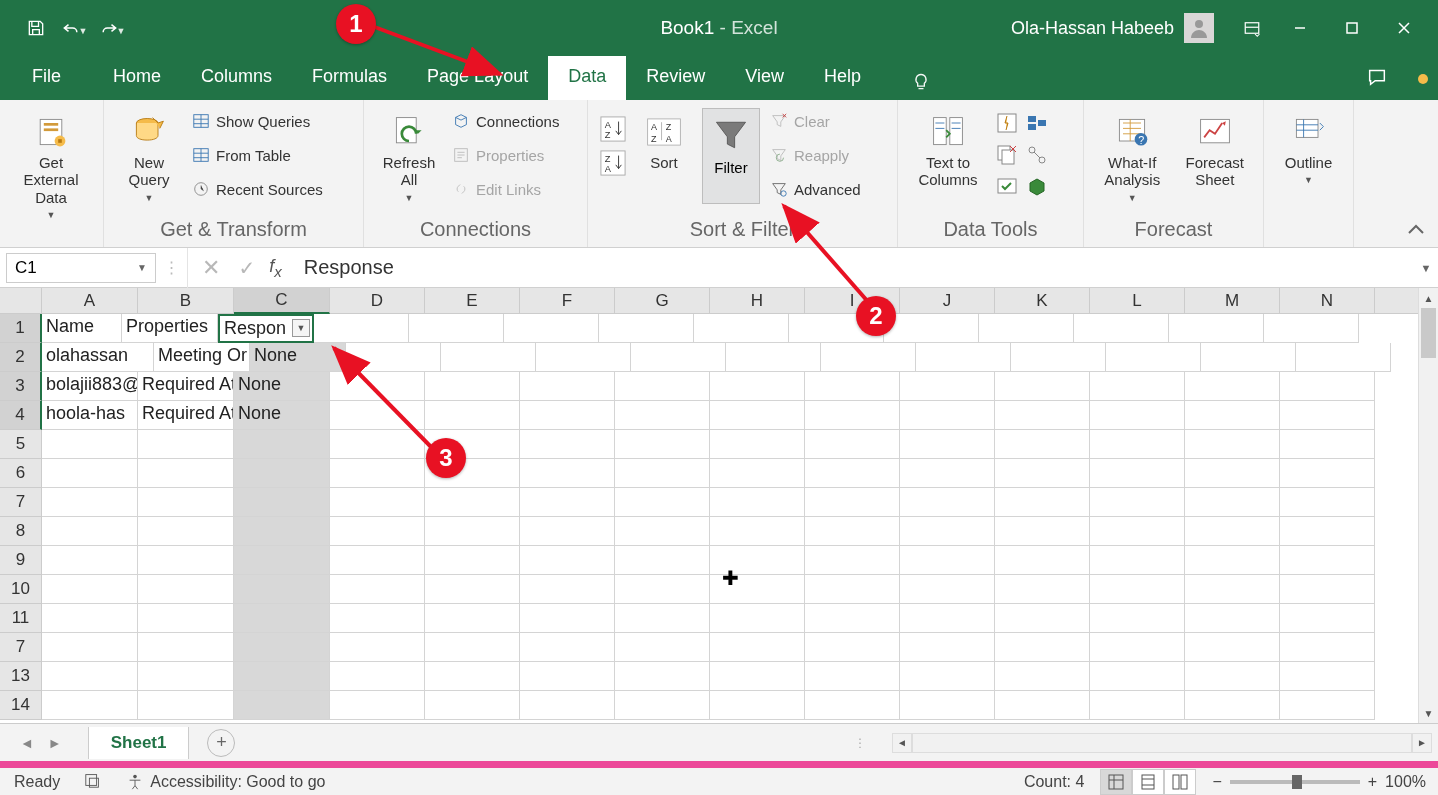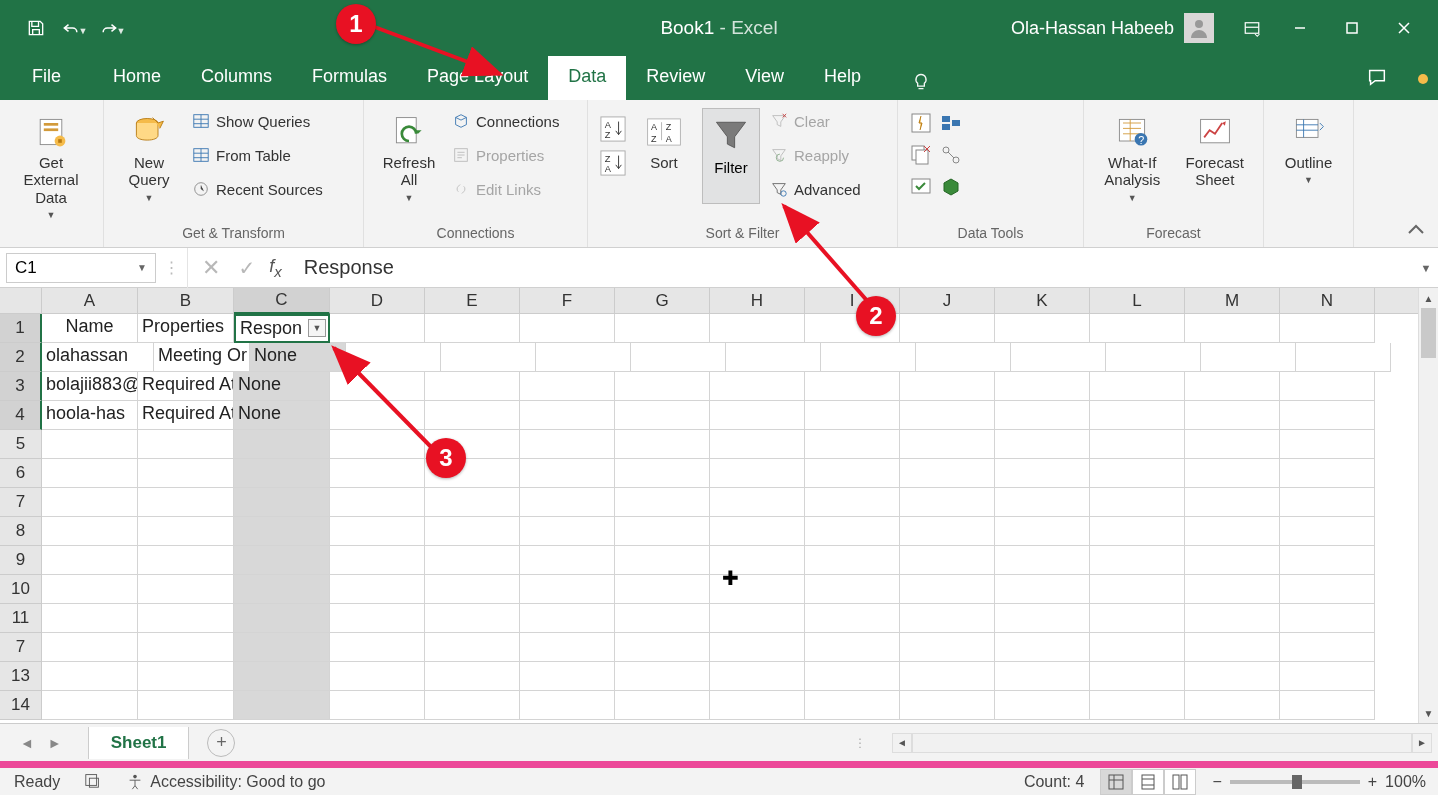--- a/index.html
+++ b/index.html
@@ -29,21 +29,21 @@
   .tab.active { background: #fff; color: #217346; }
   .tellme { display: flex; align-items: center; gap: 12px; padding: 8px 20px 0 30px; font-size: 18px; opacity: .95; }
   .tellme svg { width: 20px; height: 20px; stroke: #fff; fill: none; }
   .tab-right { position: absolute; right: 10px; display: flex; align-items: center; gap: 30px; padding-top: 10px; }
   .tab-right .share svg { width: 22px; height: 22px; stroke: #fff; fill: none; }
   .tab-right .dot { width: 10px; height: 10px; border-radius: 50%; background: #f5bb4a; }
 
   
   .ribbon { height: 148px; background: #f3f3f3; border-bottom: 1px solid #d0d0d0; display: flex; position: relative; }
   .group { border-right: 1px solid #e0e0e0; padding: 8px 12px 4px 12px; display: flex; flex-direction: column; justify-content: space-between; }
-  .group-label { text-align: center; font-size: 14px; color: #666; padding-bottom: 2px; }
+  .group-label { text-align: center; font-size: 20px; color: #666; padding-bottom: 2px; }
   .group-body { display: flex; gap: 10px; flex: 1; align-items: flex-start; }
   .big-btn { display: flex; flex-direction: column; align-items: center; justify-content: center; width: 78px; text-align: center; font-size: 15px; color: #333; line-height: 1.15; gap: 4px; padding-top: 6px; }
   .big-btn .dd { font-size: 9px; color: #555; }
   .big-btn svg { width: 36px; height: 36px; }
   .small-list { display: flex; flex-direction: column; gap: 16px; padding-top: 4px; }
   .small-item { display: flex; align-items: center; gap: 6px; font-size: 15px; color: #333; }
   .small-item.dis { color: #a5a5a5; }
   .small-item svg { width: 18px; height: 18px; flex-shrink: 0; }
   .sort-icons { display:flex; flex-direction:column; gap:4px; padding-top:8px; }
   .sort-icons svg { width:26px; height:26px; }
@@ -347,20 +347,30 @@
             </svg>
             <span>Advanced</span>
           </div>
       </div>
     </div>
     <div class="group-label">Sort &amp; Filter</div>
   </div>
 
   <div class="group" style="width:186px">
     <div class="group-body">
+      <div class="big-btn" style="width:76px">
+        <svg viewBox="0 0 40 40">
+            <rect x="4" y="4" width="14" height="30" fill="#fff" stroke="#888"></rect>
+            <rect x="22" y="4" width="14" height="30" fill="#fff" stroke="#888"></rect>
+            <path d="M6 10h10M6 16h10M24 10h10M24 16h10" stroke="#3a76b1"></path>
+            <path d="M18 18l4 4-4 4" stroke="#3a8a3a" fill="none" stroke-width="2"></path>
+          </svg>
+        <span style="white-space:pre-line">Text to
+Columns</span>
+      </div>
       <div class="datatools-mini">
         <div class="row">
           <span><svg viewBox="0 0 22 22">
                 <rect x="2" y="2" width="18" height="18" fill="#fff" stroke="#888"></rect>
                 <path d="M11 4l-2 7h3l-2 7" fill="#f5bb4a" stroke="#b77911"></path>
               </svg></span>
           <span><svg viewBox="0 0 22 22">
                 <rect x="2" y="4" width="8" height="6" fill="#3a76b1"></rect>
                 <rect x="2" y="12" width="8" height="6" fill="#3a76b1"></rect>
                 <rect x="12" y="8" width="8" height="6" fill="#3a76b1"></rect>
@@ -484,21 +494,21 @@
       <div class="rh">8</div>
       <div class="rh">9</div>
       <div class="rh">10</div>
       <div class="rh">11</div>
       <div class="rh">7</div>
       <div class="rh">13</div>
       <div class="rh">14</div>
     </div>
   <div class="cells" id="cells">
       <div class="cell-row">
-        <div class="cell" style="width: 96px; text-align: center;">Name</div>
+        <div class="cell" style="width: 80px;">Name</div>
         <div class="cell" style="width: 96px;">Properties</div>
         <div class="cell selcol c1sel" style="width: 96px;">Respon<div class="filter-arrow">▼</div></div>
         <div class="cell" style="width: 95px;"></div>
         <div class="cell" style="width: 95px;"></div>
         <div class="cell" style="width: 95px;"></div>
         <div class="cell" style="width: 95px;"></div>
         <div class="cell" style="width: 95px;"></div>
         <div class="cell" style="width: 95px;"></div>
         <div class="cell" style="width: 95px;"></div>
         <div class="cell" style="width: 95px;"></div>

